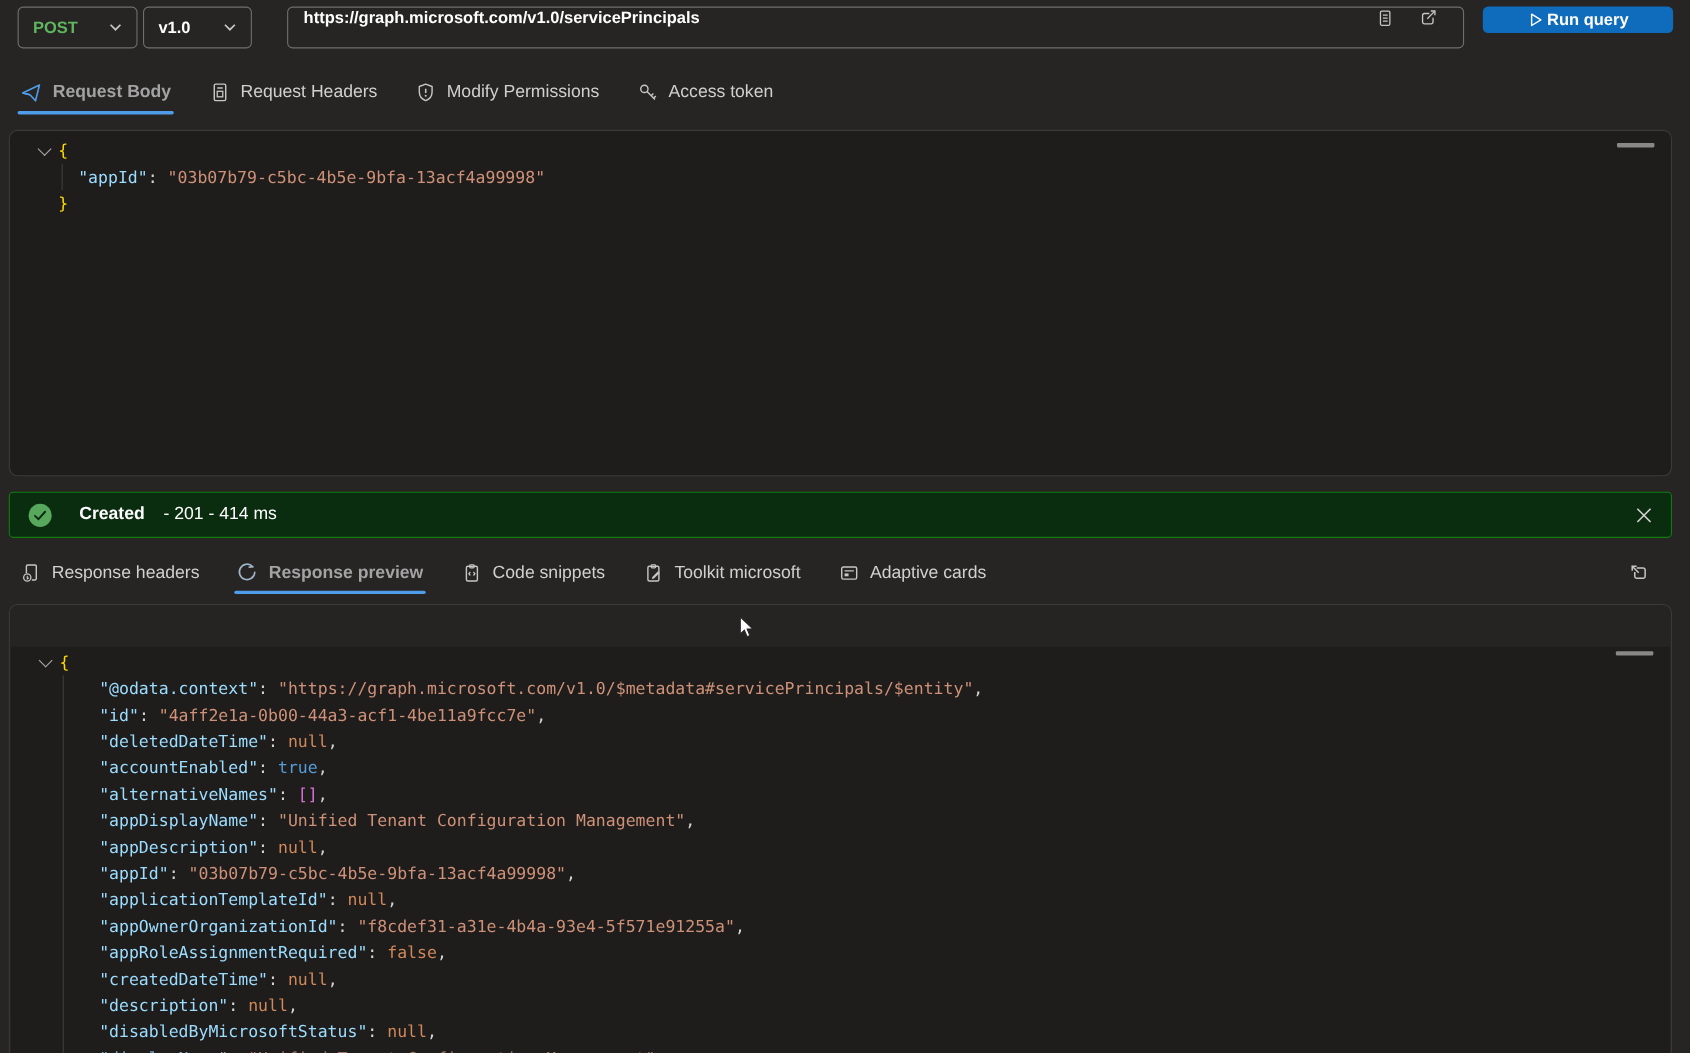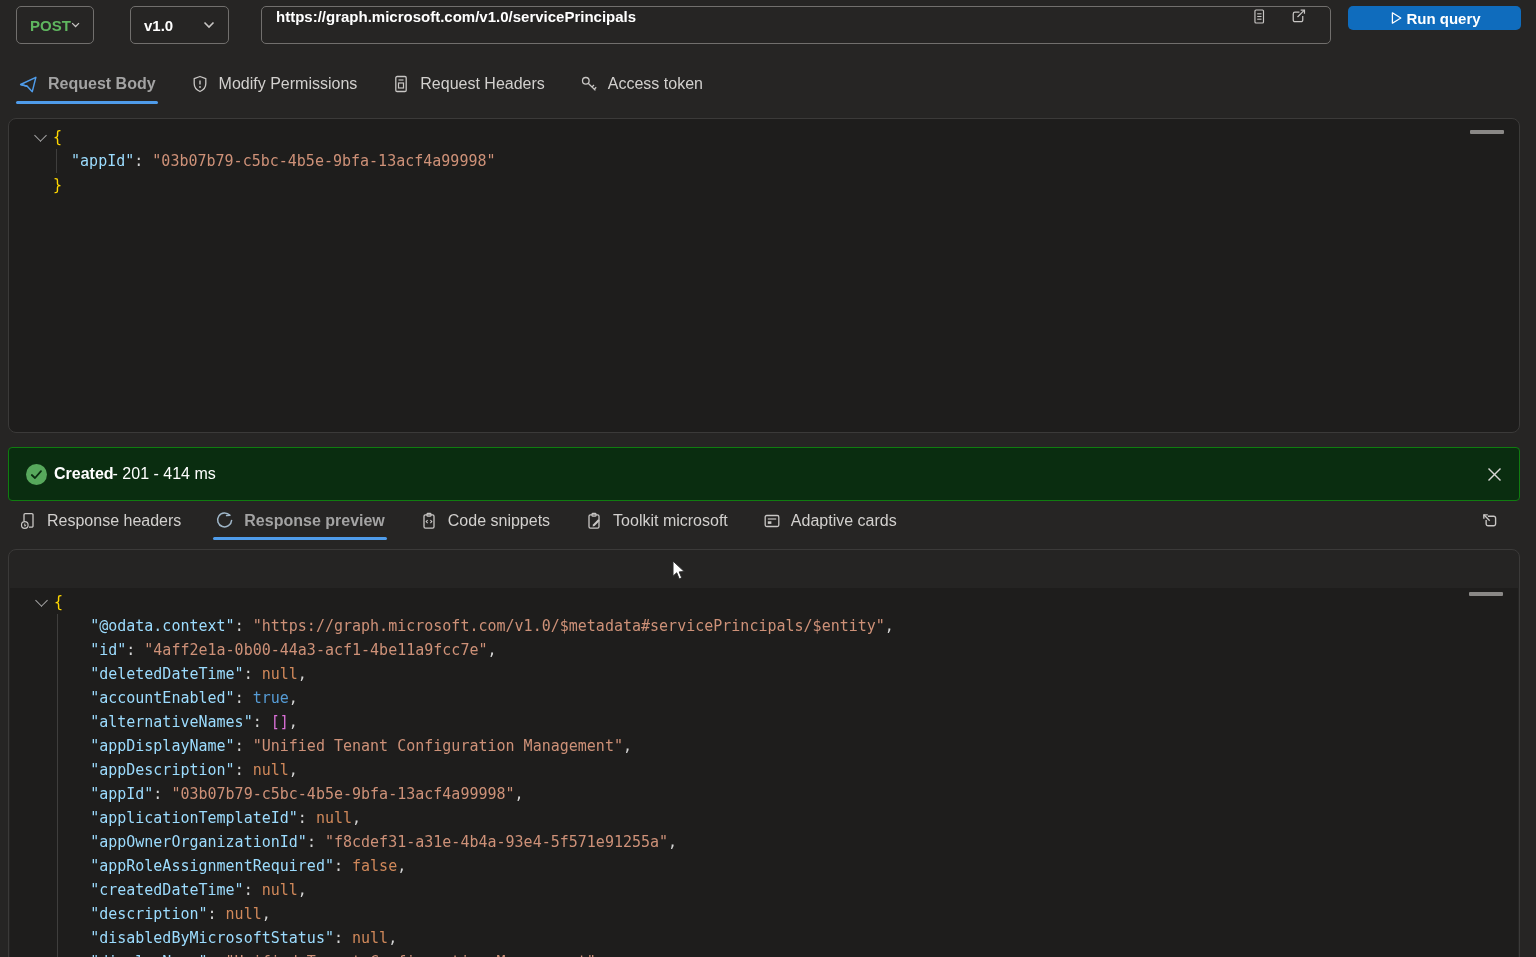--- a/index.html
+++ b/index.html
@@ -10,21 +10,21 @@
   }
   svg { display:block; }
 
   
   .select {
     position:absolute; top:6px; height:38px; box-sizing:border-box;
     border:1px solid #716f6d; border-radius:5px; background:transparent;
     display:flex; align-items:center; justify-content:space-between;
     padding:0 13px; cursor:pointer;
   }
-  #method-select { left:16px; width:78px; }
+  #method-select { left:16px; width:109px; }
   #version-select { left:130px; width:99px; }
   .method-text { color:var(--method-green); font-weight:600; font-size:15px; }
   .version-text { color:#ffffff; font-weight:600; font-size:15px; }
 
   .url-bar {
     position:absolute; left:261px; top:6px; width:1070px; height:38px;
     box-sizing:border-box; border:1px solid #716f6d; border-radius:5px;
     display:flex; align-items:flex-start; padding:0 12px;
   }
   .url-input {
@@ -97,24 +97,24 @@
   #res-guide { top:26px; height:360px; }
   .mini {
     position:absolute; right:15px; width:34px; height:4px;
     background:#8a8886; border-radius:1px; cursor:pointer;
   }
   #req-mini { top:11px; }
   #res-mini { top:4px; }
 
   
   #status-banner {
-    position:absolute; left:8px; top:447px; width:1512px; height:54px;
+    position:absolute; left:8px; top:447px; width:1512px; height:42px;
     box-sizing:border-box; background:var(--banner-bg-green);
     border:1px solid var(--banner-border-green); border-radius:4px;
-    display:flex; align-items:center; padding:0 16px; gap:6px;
+    display:flex; align-items:center; padding:0 16px; gap:24px;
   }
   .banner-title { font-weight:700; font-size:16px; color:#fff; }
   .banner-detail { font-size:16px; color:#fff; margin-left:-7px; }
   .banner-close { margin-left:auto; cursor:pointer; background:none; border:none; padding:0; }
 
   #expand-btn {
     position:absolute; left:1479px; top:510px; cursor:pointer;
     background:none; border:none; padding:0;
   }
 
@@ -168,33 +168,33 @@
 <div class="tabs" id="request-tabs">
   <div class="tab active">
     <svg width="21" height="21" viewBox="0 0 20 20">
       <polygon points="2.5,10 17,3.2 13.6,16.8 8.8,11.6" fill="none" stroke="var(--accent-blue)" stroke-width="1.4" stroke-linejoin="round"></polygon>
       <line x1="2.5" y1="10" x2="8.8" y2="11.6" stroke="var(--accent-blue)" stroke-width="1.4"></line>
     </svg>
     <span>Request Body</span>
   </div>
   <div class="tab">
     <svg width="20" height="20" viewBox="0 0 20 20">
+      <rect x="4.8" y="2.5" width="10.4" height="15" rx="1.3" fill="none" stroke="#c8c6c4" stroke-width="1.3"></rect>
+      <line x1="7.5" y1="6" x2="12.5" y2="6" stroke="#c8c6c4" stroke-width="1.2"></line>
+      <rect x="7.5" y="9" width="5" height="5" fill="none" stroke="#c8c6c4" stroke-width="1.2"></rect>
+    </svg>
+    <span>Request Headers</span>
+  </div>
+  <div class="tab">
+    <svg width="20" height="20" viewBox="0 0 20 20">
       <path d="M10 2.5 L15.8 4.6 V9.6 C15.8 13.4 13.2 16.2 10 17.5 C6.8 16.2 4.2 13.4 4.2 9.6 V4.6 Z" fill="none" stroke="#c8c6c4" stroke-width="1.3" stroke-linejoin="round"></path>
       <line x1="10" y1="6.6" x2="10" y2="10.6" stroke="#c8c6c4" stroke-width="1.4"></line>
       <circle cx="10" cy="13" r="0.9" fill="#c8c6c4"></circle>
     </svg>
     <span>Modify Permissions</span>
-  </div>
-  <div class="tab">
-    <svg width="20" height="20" viewBox="0 0 20 20">
-      <rect x="4.8" y="2.5" width="10.4" height="15" rx="1.3" fill="none" stroke="#c8c6c4" stroke-width="1.3"></rect>
-      <line x1="7.5" y1="6" x2="12.5" y2="6" stroke="#c8c6c4" stroke-width="1.2"></line>
-      <rect x="7.5" y="9" width="5" height="5" fill="none" stroke="#c8c6c4" stroke-width="1.2"></rect>
-    </svg>
-    <span>Request Headers</span>
   </div>
   <div class="tab">
     <svg width="20" height="20" viewBox="0 0 20 20">
       <circle cx="6.8" cy="6.8" r="3.3" fill="none" stroke="#c8c6c4" stroke-width="1.3"></circle>
       <line x1="9.2" y1="9.2" x2="16.4" y2="16.4" stroke="#c8c6c4" stroke-width="1.3"></line>
       <line x1="13" y1="13" x2="15" y2="11" stroke="#c8c6c4" stroke-width="1.3"></line>
       <line x1="15.2" y1="15.2" x2="17.2" y2="13.2" stroke="#c8c6c4" stroke-width="1.3"></line>
     </svg>
     <span>Access token</span>
   </div>

